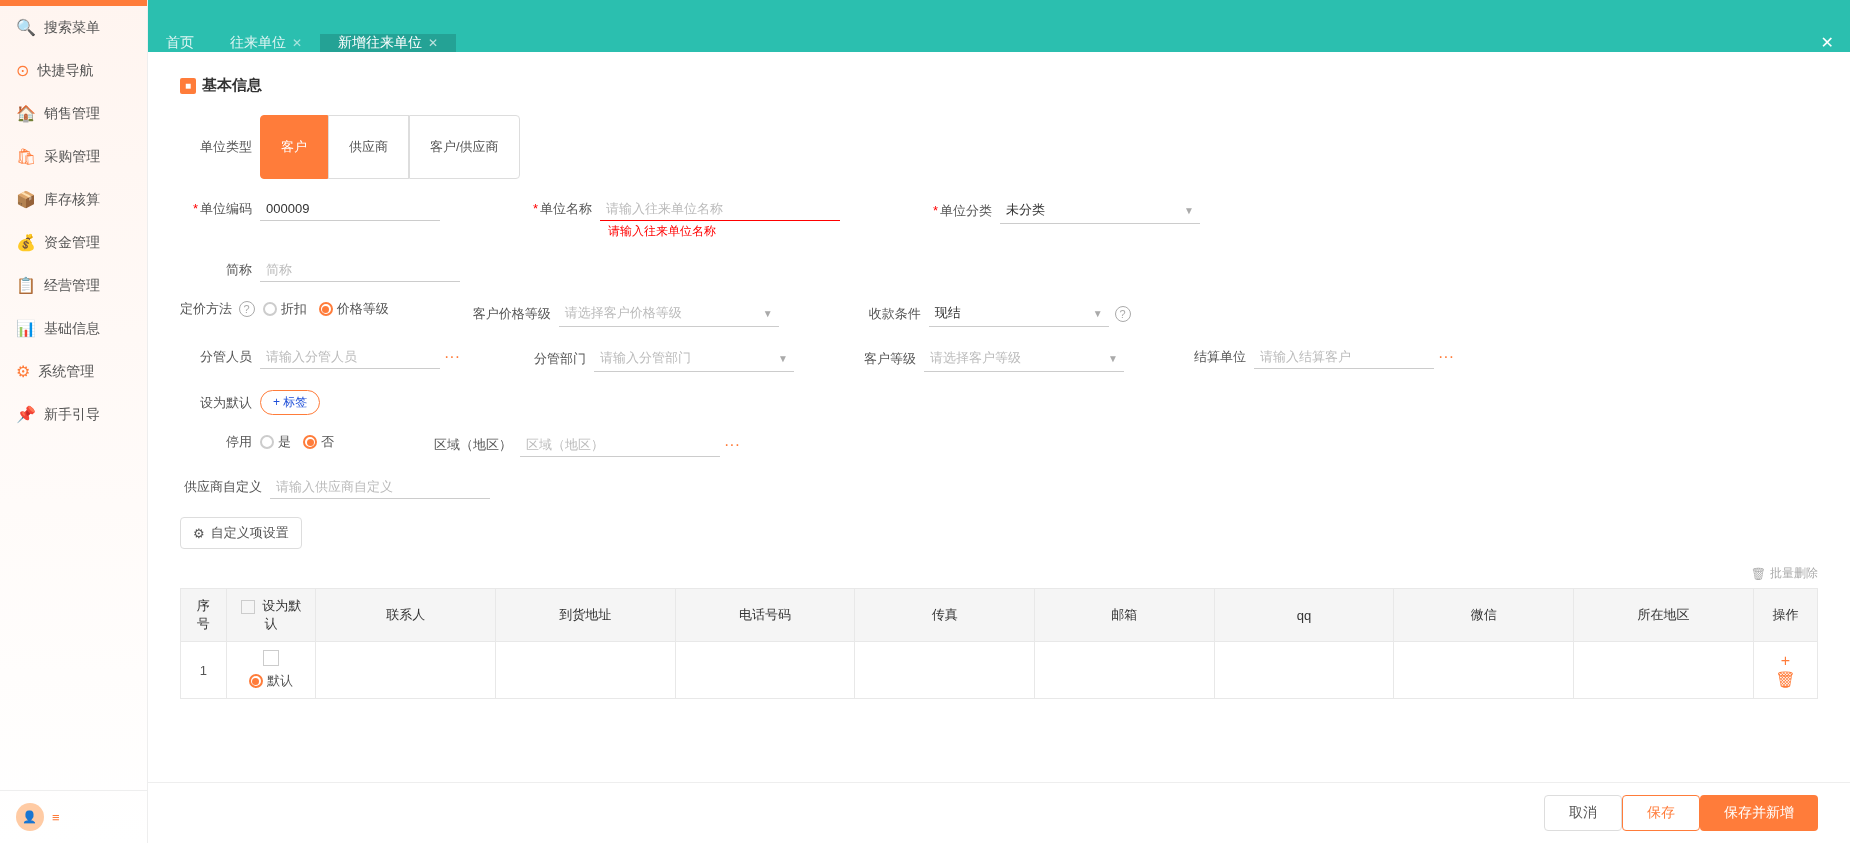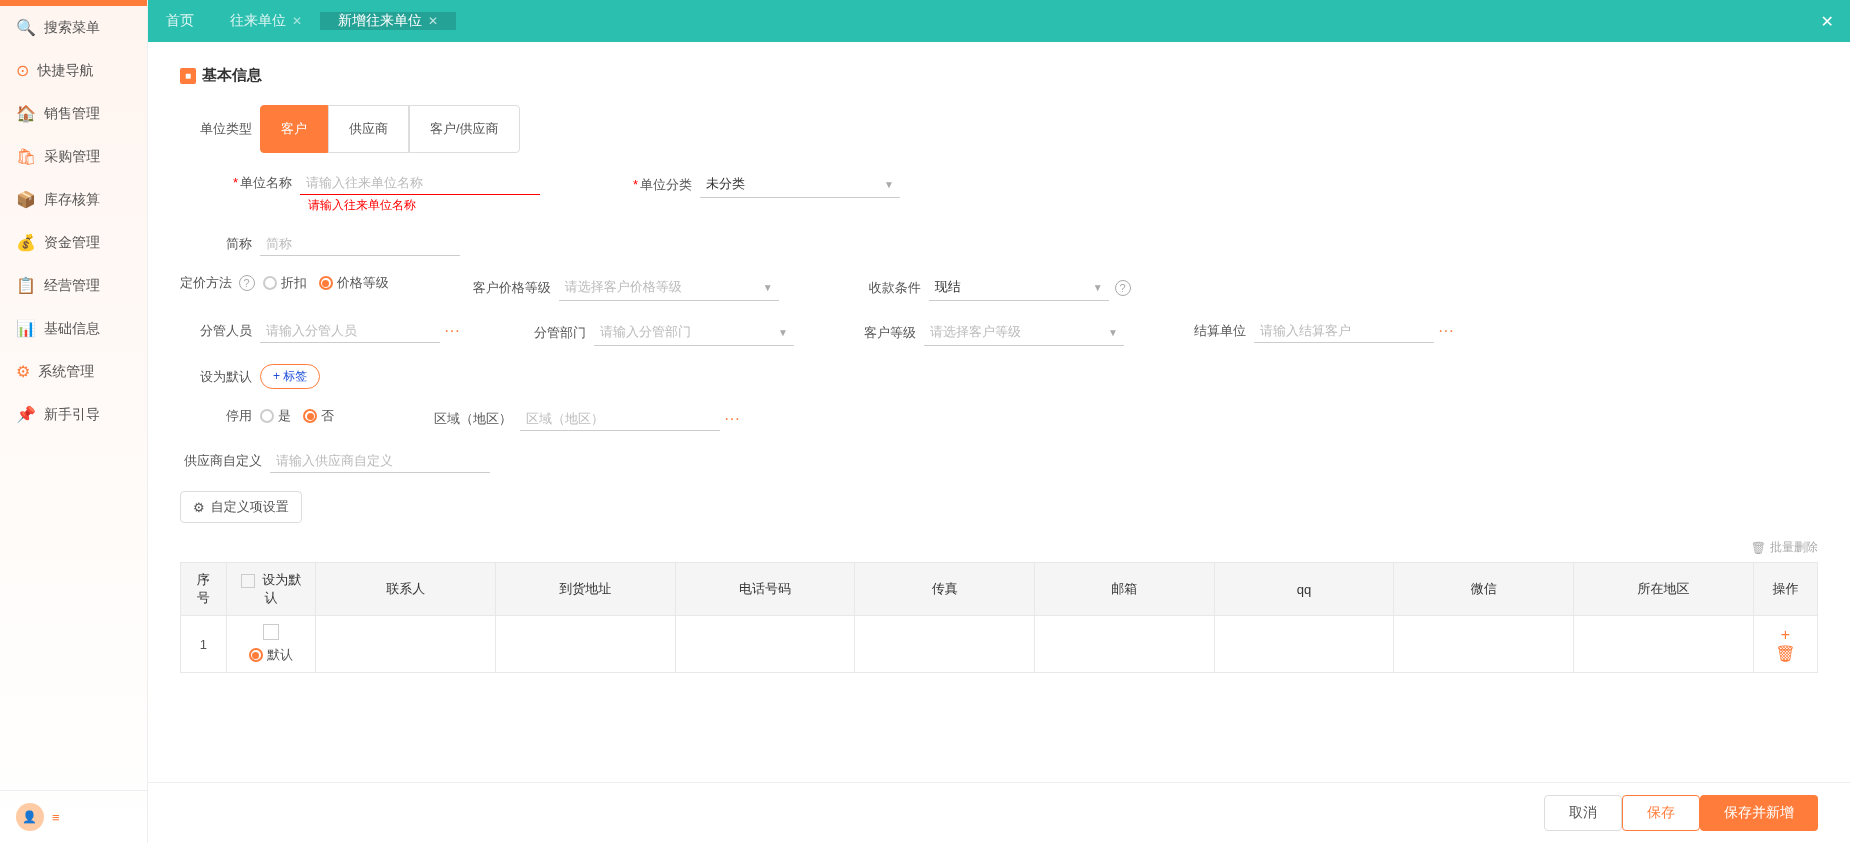--- a/index.html
+++ b/index.html
@@ -49,22 +49,22 @@
       flex: 1;
       display: flex;
       flex-direction: column;
       overflow: hidden;
     }
 
     
     .tab-bar {
       background: #2bbfaf;
       display: flex;
-      align-items: center;
-      height: 42px;
+      align-items: flex-end;
+      height: 52px;
       flex-shrink: 0;
     }
     .tab {
       display: flex;
       align-items: center;
       padding: 0 18px;
       color: rgba(255,255,255,0.85);
       cursor: pointer;
       font-size: 14px;
       gap: 6px;
@@ -151,21 +151,21 @@
     .form-select .select-text { flex: 1; }
     .form-select .chevron { color: #aaa; font-size: 10px; }
     .select-value { color: #333; }
 
     
     .type-btn-group {
       display: flex;
       gap: 0;
     }
     .type-btn {
-      padding: 14px 20px;
+      padding: 22px 20px;
       border: 1px solid #ddd;
       cursor: pointer;
       font-size: 13px;
       color: #555;
       background: #fff;
     }
     .type-btn:first-child { border-radius: 4px 0 0 4px; }
     .type-btn:last-child { border-radius: 0 4px 4px 0; }
     .type-btn.active { background: #ff7c3a; color: #fff; border-color: #ff7c3a; }
 
@@ -391,20 +391,26 @@
         <span class="form-label">单位类型</span>
         <div class="type-btn-group">
           <button class="type-btn active">客户</button>
           <button class="type-btn">供应商</button>
           <button class="type-btn">客户/供应商</button>
         </div>
       </div>
     </div>
 
     <div class="form-group">
+      <div class="form-field">
+        <span class="form-label">
+          <span class="required-star">*</span><span>单位编码</span>
+        </span>
+        <input class="form-input" type="text" value="000009" style="">
+      </div>
 
       <div class="form-field-vertical" style="margin-left:40px;">
         <div style="display:flex; align-items:center;">
           <span class="form-label">
             <span class="required-star">*</span><span>单位名称</span>
           </span>
           <input class="form-input error-border" type="text" style="width: 240px;" placeholder="请输入往来单位名称">
         </div>
         <span class="error-msg" style="margin-left:88px;">请输入往来单位名称</span>
       </div>

